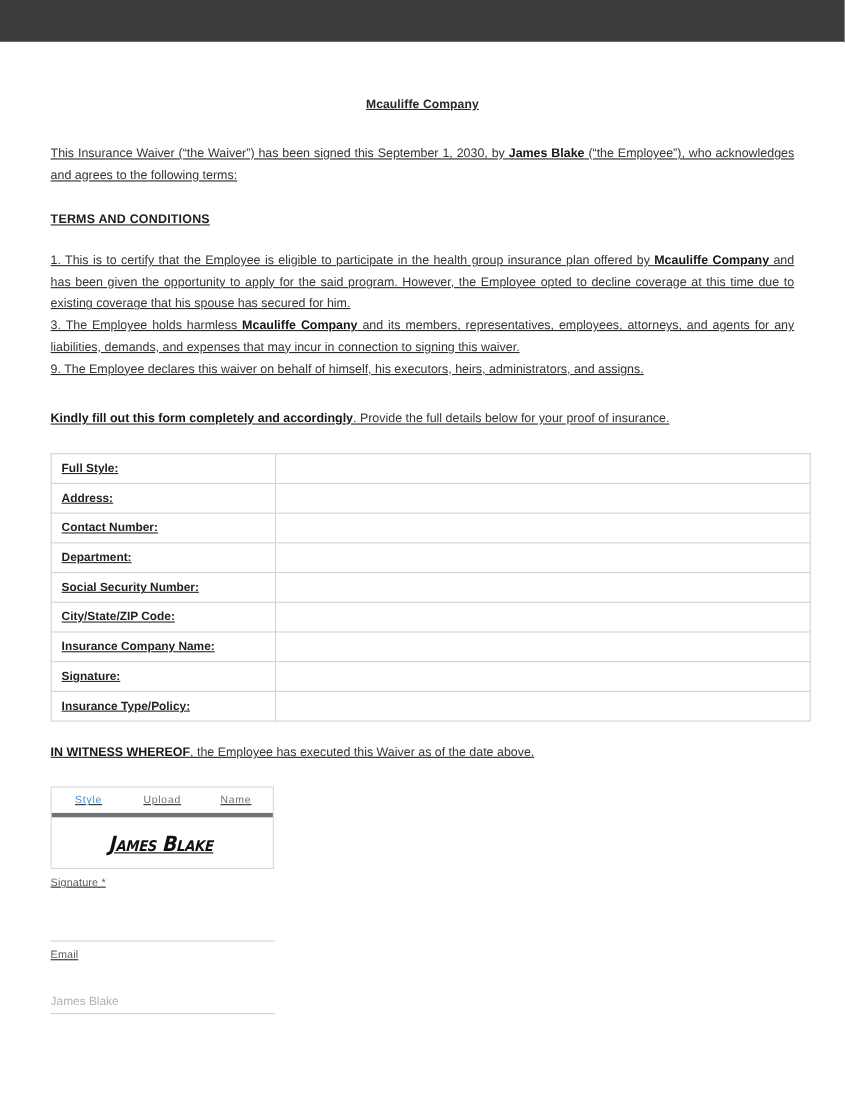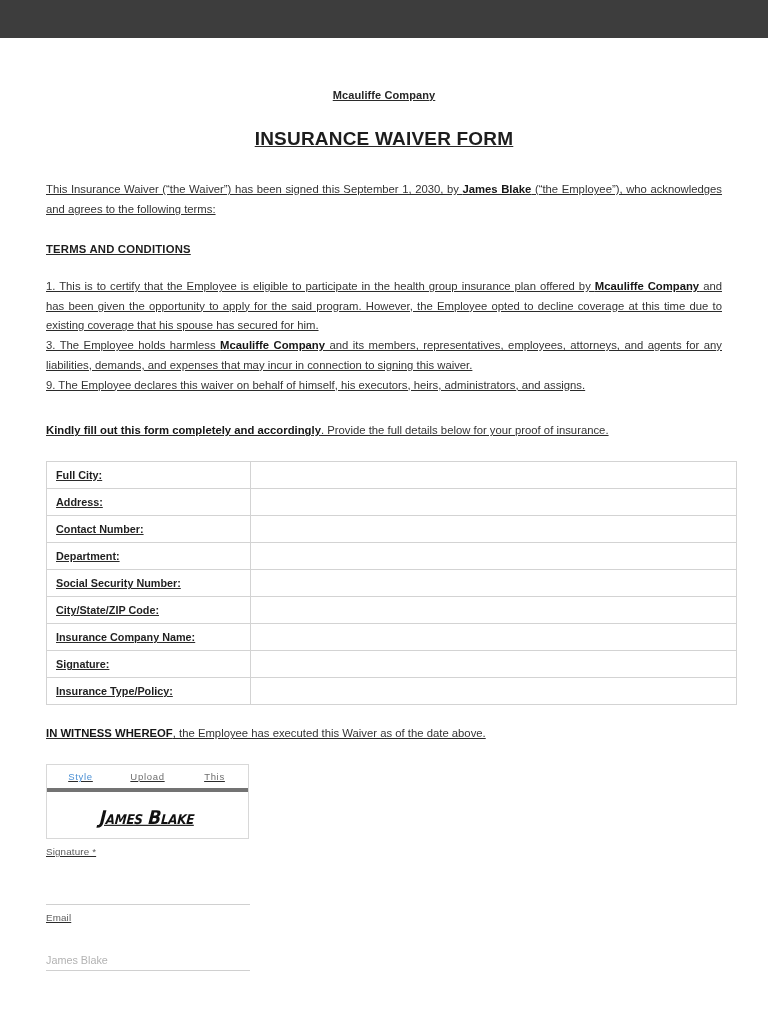--- a/index.html
+++ b/index.html
@@ -192,38 +192,37 @@
 </head>
 <body>
 
 <div class="top-bar"></div>
 
 <div class="page">
   <div class="doc">
 
     <div class="company">Mcauliffe Company</div>
 
-    <div class="form-title">INSURANCE WAIVER FORM</div>
 
     <p class="intro"><span>This Insurance Waiver (“the Waiver”) has been signed this September 1, 2030, by </span><b>James Blake</b><span> (“the Employee”), who acknowledges and agrees to the following terms:</span></p>
 
     <div class="section-head">TERMS AND CONDITIONS</div>
 
     <div class="terms">
       <p><span>1. This is to certify that the Employee is eligible to participate in the health group insurance plan offered by </span><b>Mcauliffe Company</b><span> and has been given the opportunity to apply for the said program. However, the Employee opted to decline coverage at this time due to existing coverage that his spouse has secured for him.</span></p>
       <p><span>3. The Employee holds harmless </span><b>Mcauliffe Company</b><span> and its members, representatives, employees, attorneys, and agents for any liabilities, demands, and expenses that may incur in connection to signing this waiver.</span></p>
       <p><span>9. The Employee declares this waiver on behalf of himself, his executors, heirs, administrators, and assigns.</span><b></b><span></span></p>
     </div>
 
     <div class="kindly"><b>Kindly fill out this form completely and accordingly</b><span>. Provide the full details below for your proof of insurance.</span></div>
 
     <table class="details">
       <tbody>
         <tr>
-          <td class="label">Full City:</td>
+          <td class="label">Full Style:</td>
           <td class="value"></td>
         </tr>
         <tr>
           <td class="label">Address:</td>
           <td class="value"></td>
         </tr>
         <tr>
           <td class="label">Contact Number:</td>
           <td class="value"></td>
         </tr>
@@ -253,21 +252,21 @@
         </tr>
       </tbody>
     </table>
 
     <div class="witness"><b>IN WITNESS WHEREOF</b><span>, the Employee has executed this Waiver as of the date above.</span></div>
 
     <div class="sig-box">
       <div class="sig-tabs">
         <div class="sig-tab active">Style</div>
         <div class="sig-tab">Upload</div>
-        <div class="sig-tab">This</div>
+        <div class="sig-tab">Name</div>
       </div>
       <div class="sig-canvas">
         <span class="sig-script">James Blake</span>
       </div>
     </div>
     <div class="field-label">Signature *</div>
 
     <div class="uline-field">
       <input class="uline-input" type="text" value="" style="">
       <div class="field-label">Email</div>

